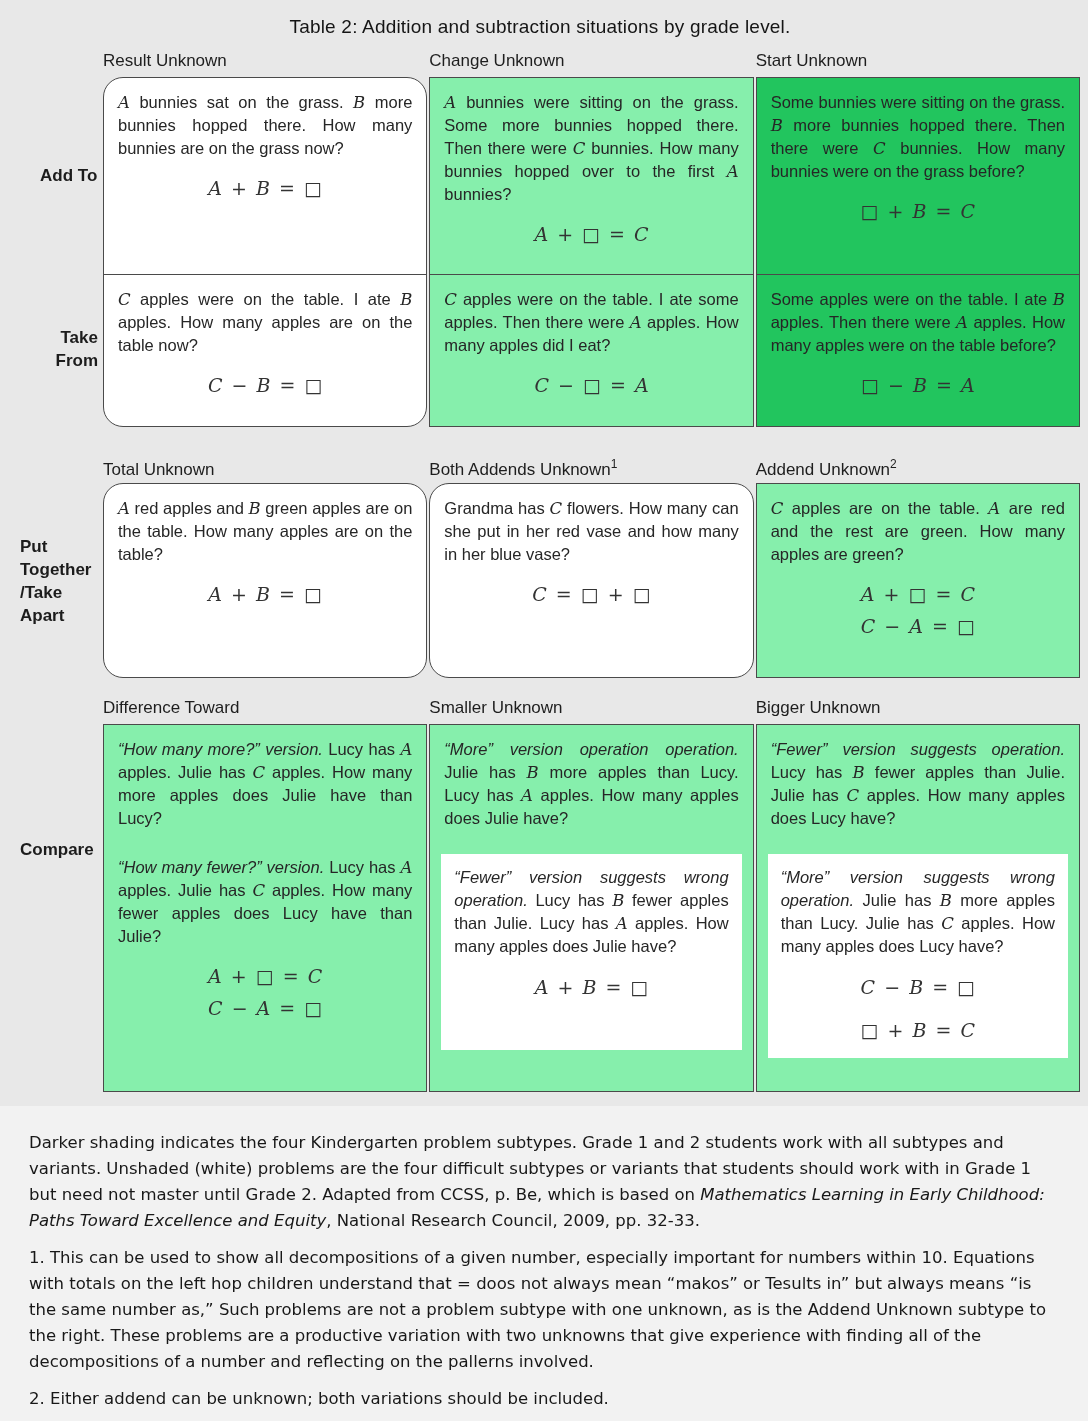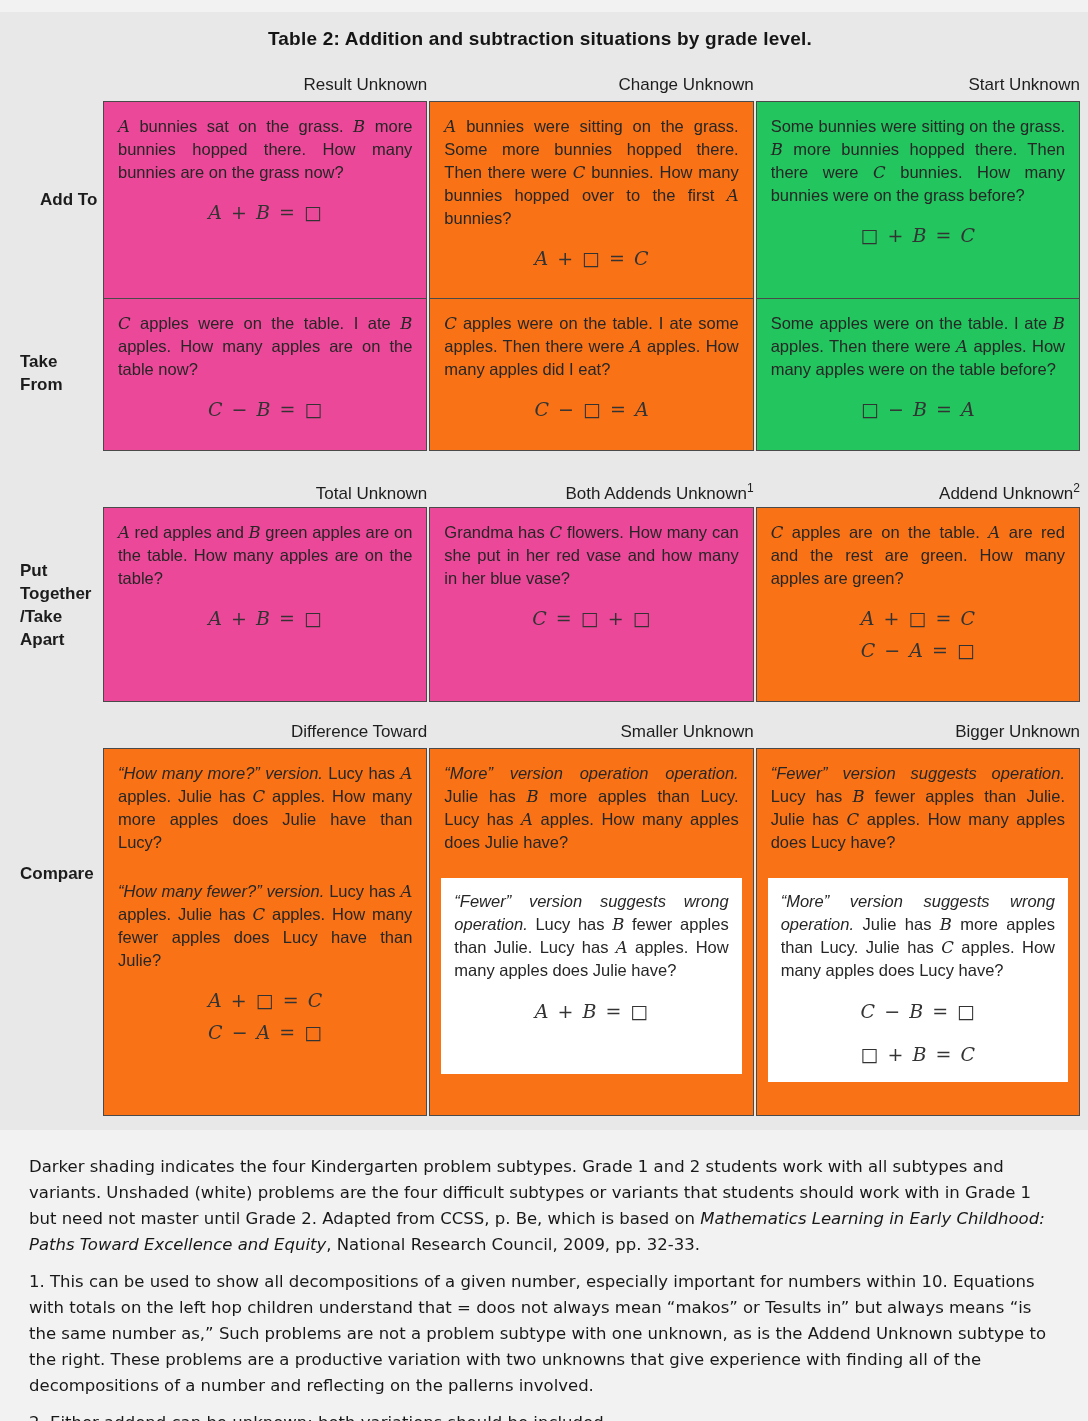--- a/index.html
+++ b/index.html
@@ -10,50 +10,50 @@
     color:#222;
     -webkit-font-smoothing:antialiased;
   }
   .table-zone{
     background:#e8e8e8;
     padding:0 8px 14px 0;
     box-sizing:border-box;
     width:1088px;
   }
   .title{
-    margin:12px; padding:16px 0 13px;
+    margin:0; padding:16px 0 13px;
     text-align:center;
-    font-size:19px; font-weight:700; color:#151515;
+    font-size:19px; font-weight:400; color:#151515;
     letter-spacing:.2px;
   }
   .section{display:flex;}
   .sec-a{margin-bottom:30px;}
   .sec-b{margin-bottom:20px;}
   .rail{width:103px; flex:none; padding-top:26px; box-sizing:border-box;}
   .slot{display:flex; align-items:center; padding-left:20px; box-sizing:border-box;}
   .slot-a1{height:196px;padding-left:40px;}
-  .slot-a2{height:152px;}
+  .slot-a2{height:152px;text-align:right;}
   .slot-b{height:195px;}
   .slot-c{height:360px; padding-bottom:110px;}
   .rowlabel{
     font-weight:700; font-size:17px; line-height:23px;
     color:#1c1c1c; max-width:78px; display:inline-block;
   }
   .content{flex:1; min-width:0;}
   .hdrs{display:flex; gap:2px; height:26px;}
-  .hdr{flex:1; text-align:right; font-size:17px; color:#1e1e1e;}
+  .hdr{flex:1; text-align:left; font-size:17px; color:#1e1e1e;}
   .hdr sup{font-size:12px;}
   .boxes{display:flex; gap:2px;}
   .box{
     flex:1; min-width:0;
     border:1.5px solid #4a4a4a;
     box-sizing:border-box;
-    background:#f97316;
-  }
-  .box.dark{background:#ec4899;}
+    background:#86efac;
+  }
+  .box.dark{background:#ffffff;border-radius:20px;}
   .box.white{background:#22c55e;}
   .cellpart{box-sizing:border-box; padding:13px 14px 0;}
   .r1{height:196px;}
   .r2{height:152px; border-top:1.5px solid #4a4a4a;}
   .single{padding:13px 14px 0;}
   .sec-b .box{height:195px;}
   .sec-c .box{height:368px; padding:13px 0 0;}
   .sec-c .pad{padding:0 14px;}
   .ptext{
     margin:0;

